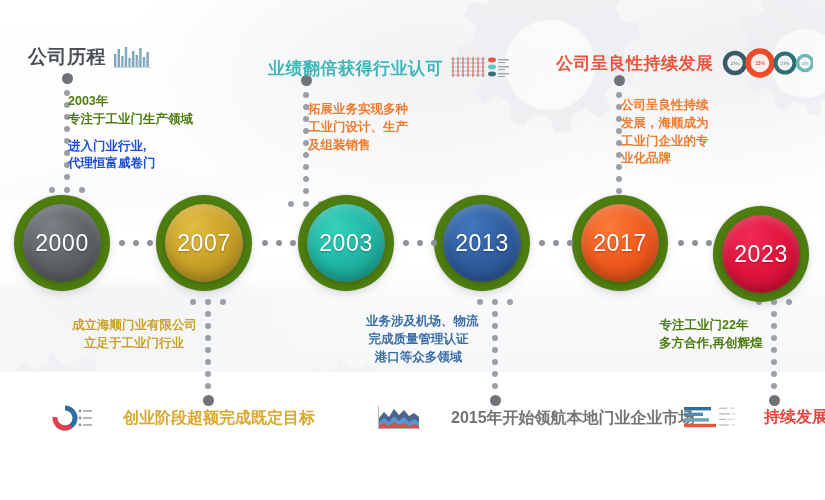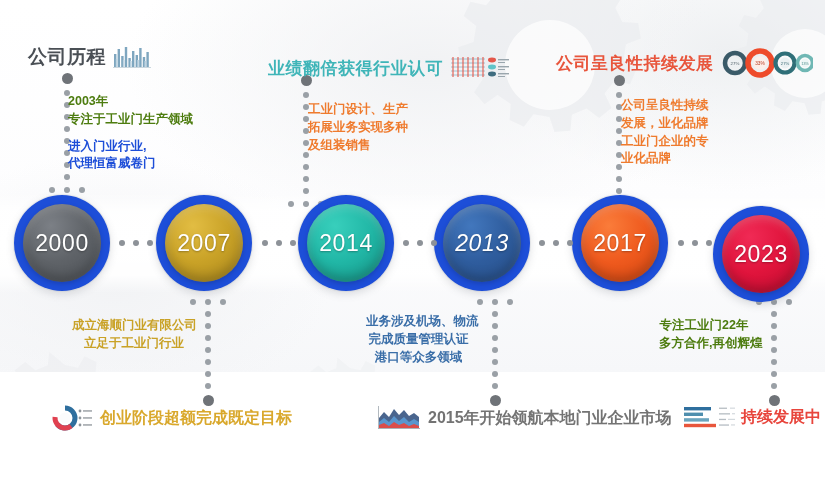--- a/index.html
+++ b/index.html
@@ -46,35 +46,35 @@
   .blk{position:absolute;z-index:6;line-height:1.42;font-size:12.5px;font-weight:700;white-space:nowrap;}
   .blk .ln{display:block;}
   .t-red{color:#4d7c0f;}
   .t-orange{color:#ef7b2e;}
   .t-gold{color:#c9a227;}
   .t-blue{color:#3a6ea8;}
   .t-gray{color:#1d4ed8;}
 
   
   .circle{position:absolute;z-index:7;width:96px;height:96px;border-radius:50%;
-          background:#1d4ed8;
+          background:#4d7c0f;
           box-shadow:0 3px 9px rgba(90,95,105,.20), 0 0 0 1px rgba(200,205,212,.28);
           display:flex;align-items:center;justify-content:center;}
   .circle .inner{width:78px;height:78px;border-radius:50%;
           display:flex;align-items:center;justify-content:center;
           box-shadow:inset 0 -5px 11px rgba(0,0,0,.22), inset 0 4px 9px rgba(255,255,255,.22), 0 2px 5px rgba(0,0,0,.16);}
   .circle .yr{color:#fff;font-size:23px;font-weight:400;letter-spacing:.6px;
           text-shadow:0 1px 2px rgba(0,0,0,.30);font-family:"Liberation Sans",sans-serif;}
 
   
   .sep{position:absolute;z-index:7;display:flex;gap:8px;align-items:center;}
   .sep i{display:block;width:6px;height:6px;border-radius:50%;background:#8d9298;}
 
   
-  .cap-row{position:absolute;z-index:6;display:flex;align-items:center;gap:4px;white-space:nowrap;}
+  .cap-row{position:absolute;z-index:6;display:flex;align-items:center;gap:27px;white-space:nowrap;}
   .cap-row .ctxt{font-size:16px;font-weight:700;}
   .c-gold{color:#d9a82c;}
   .c-navy{color:#737373;}
   .c-red{color:#e8453c;}
 </style>
 </head>
 <body>
 
 <div class="stage">
 
@@ -247,49 +247,49 @@
 
   <div class="blk" style="left:68px;top:93px;">
     <span class="ln t-red">2003年</span>
     <span class="ln t-red">专注于工业门生产领域</span>
     <span class="ln" style="height:9px;"></span>
     <span class="ln t-gray">进入门业行业,</span>
     <span class="ln t-gray">代理恒富威卷门</span>
   </div>
 
   <div class="blk" style="left:308px;top:101px;">
+    <span class="ln t-orange">拓展业务实现多种</span>
     <span class="ln t-orange">工业门设计、生产</span>
-    <span class="ln t-orange">拓展业务实现多种</span>
     <span class="ln t-orange">及组装销售</span>
   </div>
 
   <div class="blk" style="left:621px;top:97px;">
     <span class="ln t-orange">公司呈良性持续</span>
-    <span class="ln t-orange">发展，业化品牌</span>
+    <span class="ln t-orange">发展，海顺成为</span>
     <span class="ln t-orange">工业门企业的专</span>
     <span class="ln t-orange">业化品牌</span>
   </div>
 
   <div class="circle" style="left:14px;top:195px;">
     <span class="inner" style="background:radial-gradient(circle at 36% 28%, #7c8086 0%, #5f6368 48%, #4c5055 100%);">
       <span class="yr">2000</span>
     </span>
   </div>
   <div class="circle" style="left:156px;top:195px;">
     <span class="inner" style="background:radial-gradient(circle at 36% 28%, #e2bd43 0%, #c9a227 48%, #a8851b 100%);">
       <span class="yr">2007</span>
     </span>
   </div>
   <div class="circle" style="left:298px;top:195px;">
     <span class="inner" style="background:radial-gradient(circle at 36% 28%, #38cfbc 0%, #21b7a6 48%, #159284 100%);">
-      <span class="yr">2014</span>
+      <span class="yr">2003</span>
     </span>
   </div>
   <div class="circle" style="left:434px;top:195px;">
-    <span class="inner" style="background:radial-gradient(circle at 36% 28%, #4277bd 0%, #2f5d9e 48%, #264d85 100%);font-style:italic;">
+    <span class="inner" style="background:radial-gradient(circle at 36% 28%, #4277bd 0%, #2f5d9e 48%, #264d85 100%);">
       <span class="yr">2013</span>
     </span>
   </div>
   <div class="circle" style="left:572px;top:195px;">
     <span class="inner" style="background:radial-gradient(circle at 36% 28%, #fa7c3a 0%, #ef5a1e 48%, #d14510 100%);">
       <span class="yr">2017</span>
     </span>
   </div>
   <div class="circle" style="left:713px;top:206px;">
     <span class="inner" style="background:radial-gradient(circle at 36% 28%, #f02a55 0%, #e0143c 48%, #bb0c2f 100%);">

